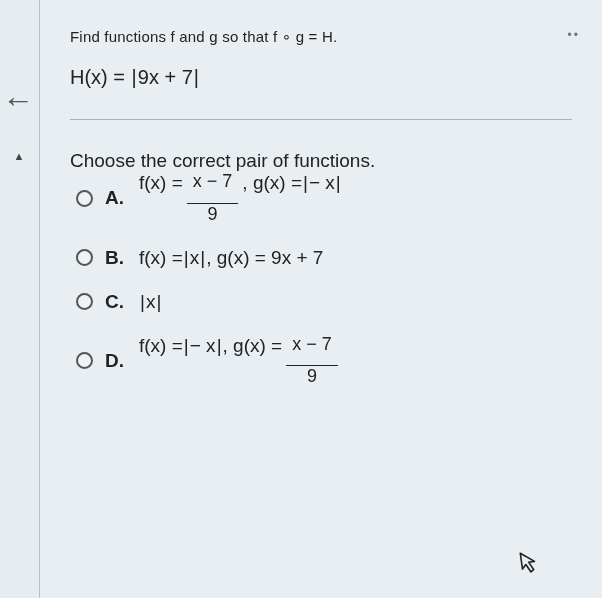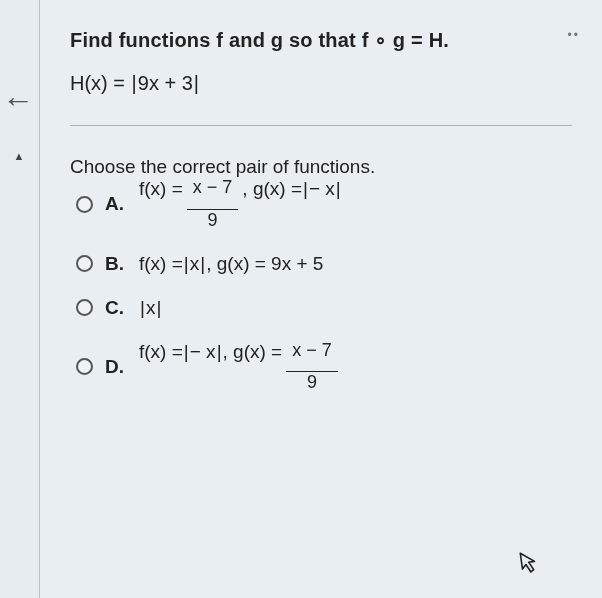--- a/index.html
+++ b/index.html
@@ -40,24 +40,23 @@
   }
   .content {
     position: absolute;
     left: 40px; top: 0;
     width: 562px; height: 598px;
     background: #e8eef1;
     padding: 28px 30px 0 30px;
     color: #222;
   }
   .question-line {
-    font-size: 20px;
+    font-size: 15px;
     margin-bottom: 20px;
     letter-spacing: 0.2px;
-    font-weight: bold;
   }
   .equation {
     font-size: 20px;
     margin-bottom: 30px;
   }
   .divider {
     border: none;
     border-top: 1px solid #a8b4ba;
     margin: 0 0 30px 0;
   }
@@ -121,21 +120,21 @@
   <div class="back-arrow">←</div>
   <div class="scroll-up">▲</div>
 </div>
 
 <div class="content">
   <div class="dots">••</div>
 
   <div class="question-line">Find functions f and g so that f ∘ g = H.</div>
 
   <div class="equation">
-    <span>H(x) = </span><span class="abs">|</span><span>9x + 3</span><span class="abs">|</span>
+    <span>H(x) = </span><span class="abs">|</span><span>9x + 7</span><span class="abs">|</span>
   </div>
 
   <hr class="divider">
 
   <div class="prompt">Choose the correct pair of functions.</div>
 
   <div class="options">
 
     <div class="option">
       <span class="radio"></span>
@@ -154,21 +153,21 @@
     </div>
 
     <div class="option">
       <span class="radio"></span>
       <span class="opt-letter">B.</span>
       <span class="opt-body">
         <span>f(x) = </span>
         <span class="abs">|</span>
           <span>x</span>
           <span class="abs">|</span>
-        <span> ,  g(x) = 9x + 5</span>
+        <span> ,  g(x) = 9x + 7</span>
       </span>
     </div>
 
     <div class="option">
       <span class="radio"></span>
       <span class="opt-letter">C.</span>
       <span class="opt-body">
         <span class="abs">|</span>
           <span>x</span>
           <span class="abs">|</span>

